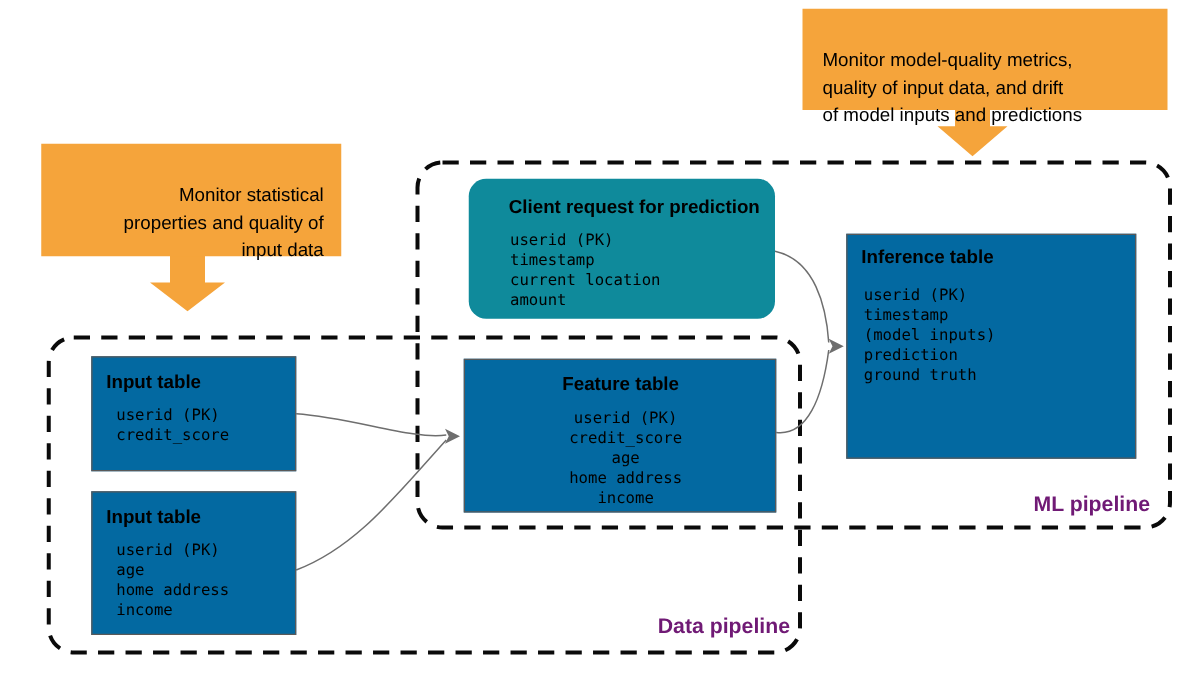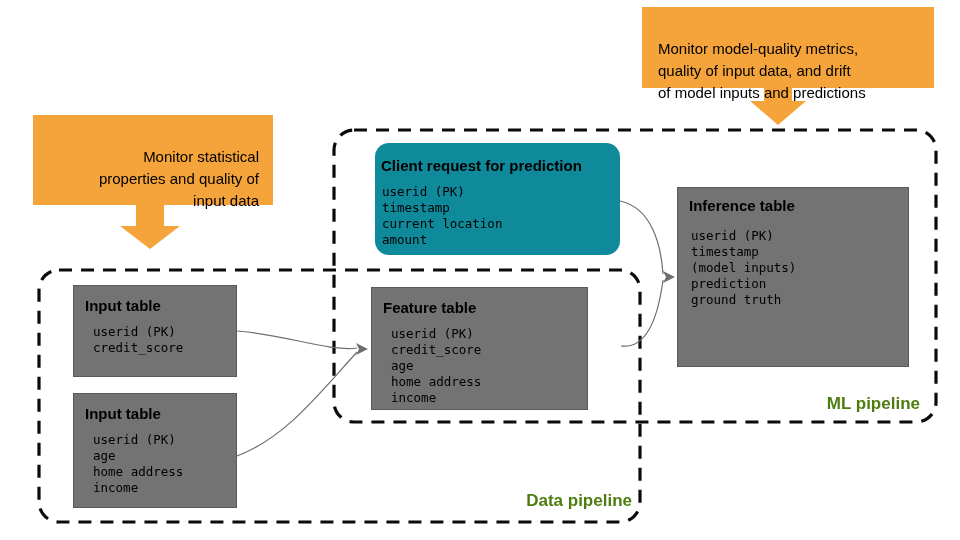--- a/index.html
+++ b/index.html
@@ -13,47 +13,47 @@
   .callout{
     position:absolute;background:#F5A43B;color:#000;
     font-size:15px;line-height:22px;white-space:pre-line;
     padding:9px 14px 24px 16px;box-sizing:border-box;
   }
   .callout-left{left:33px;top:115px;width:240px;height:90px;text-align:right;}
   .callout-top{left:642px;top:7px;width:292px;height:81px;}
 
   
   .table-box{
-    position:absolute;background:#737373;border:1px solid #595959;
+    position:absolute;background:#0369a1;border:1px solid #595959;
     box-sizing:border-box;padding:11px 10px 8px 11px;
   }
   .node-title{font-size:15px;font-weight:bold;line-height:18px;margin:0 0 9px 0;}
   .mono{
     font-family:"DejaVu Sans Mono","Liberation Mono",monospace;
     font-size:12.5px;font-weight:normal;line-height:16px;white-space:pre-line;
     margin-left:8px;
   }
   .input1{left:73px;top:285px;width:164px;height:92px;}
   .input2{left:73px;top:393px;width:164px;height:115px;}
-  .feature{left:371px;top:287px;width:217px;height:123px;}
+  .feature{left:371px;top:287px;width:250px;height:123px;text-align:center;}
   .inference{left:677px;top:187px;width:232px;height:180px;padding-top:9px;}
   .inference .mono{margin-left:2px;margin-top:13px;}
   .inference-desc{font-size:13px;line-height:16px;white-space:pre-line;margin:2px 0 0 1px;}
 
   
   .client{
     position:absolute;left:375px;top:143px;width:245px;height:112px;
     background:#0F8A9B;border-radius:14px;box-sizing:border-box;
-    padding:14px 10px 8px 6px;color:#000;
+    padding:14px 10px 8px 32px;color:#000;
   }
   .client .mono{margin-left:1px;}
 
   
   .pipeline-label{
-    position:absolute;font-size:17px;font-weight:bold;text-align:right;color:#4d7c0f;
+    position:absolute;font-size:17px;font-weight:bold;text-align:right;color:#701a75;
   }
   .label-data{left:444px;top:491px;width:188px;}
   .label-ml{left:740px;top:394px;width:180px;}
 </style>
 </head>
 <body>
 
 <div class="canvas">
 
   <svg class="overlay" viewBox="0 0 960 540">

